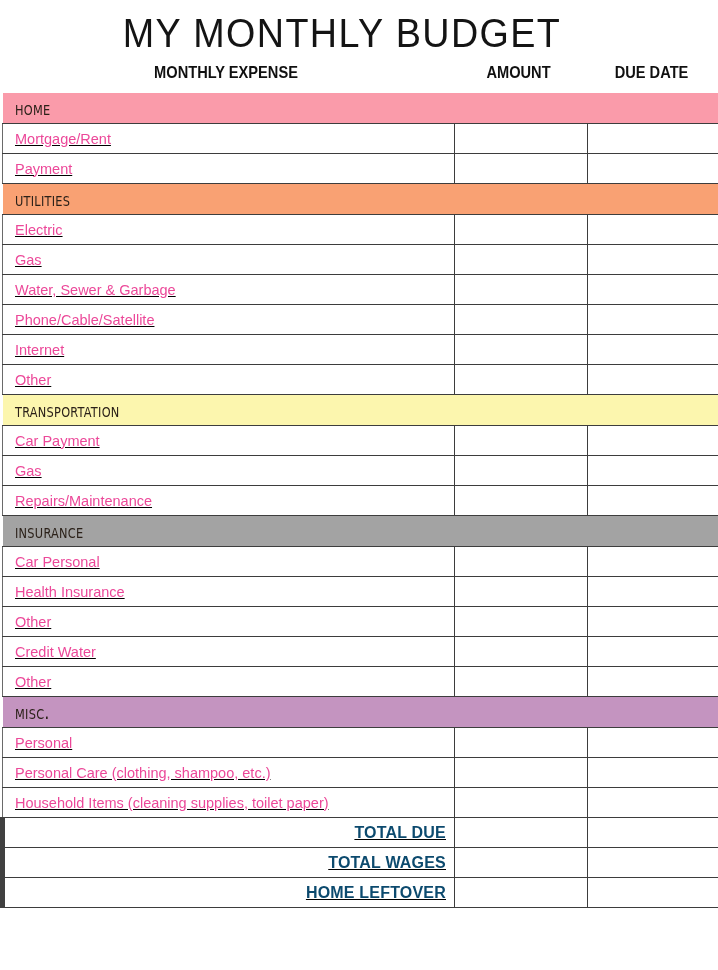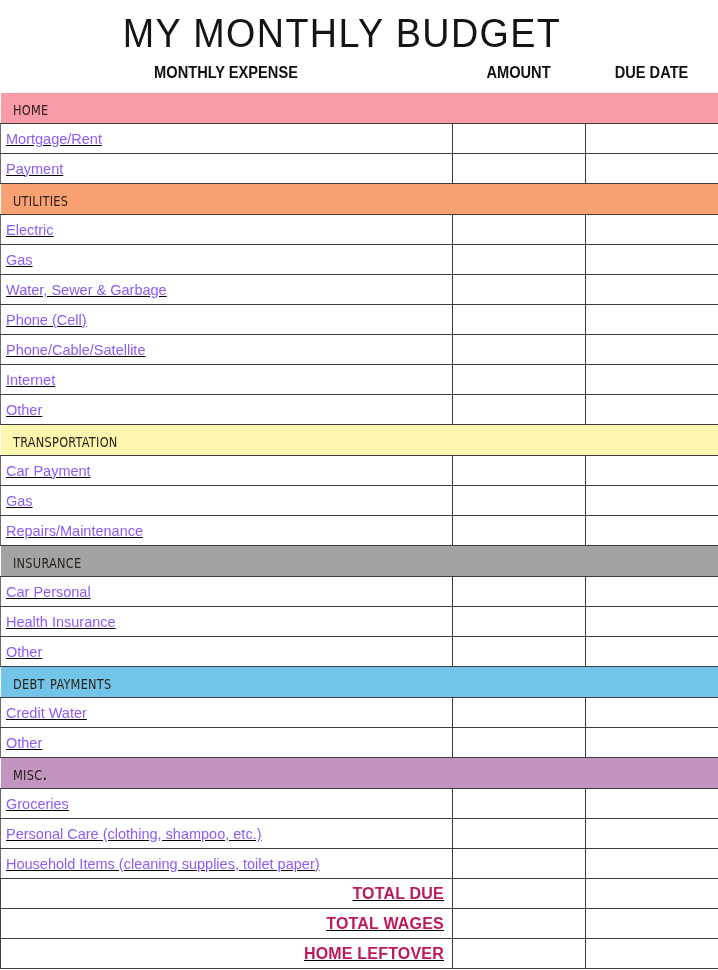--- a/index.html
+++ b/index.html
@@ -90,43 +90,43 @@
   }
 
   
   tr.item td {
     height: 29px;
     border: 1px solid #3d3d3d;
     vertical-align: middle;
     padding: 0;
   }
   tr.item td.name {
-    padding-left: 5px;
+    padding-left: 12px;
     font-size: 14.5px;
-    color: #8b5cf6;
+    color: #ec4899;
     border-left: 1px solid #6a6a6a;
   }
   tr.item td.blank { background: #ffffff; }
   tr.item td.due { border-right: 1px solid #6a6a6a; }
 
   
   tr.total td {
     height: 29px;
     border: 1px solid #3d3d3d;
     vertical-align: middle;
     padding: 0;
   }
   tr.total td.tname {
     text-align: right;
     padding-right: 8px;
     font-weight: bold;
     font-size: 16px;
-    color: #be185d;
+    color: #0c4a6e;
     letter-spacing: 0.2px;
-    border-left: 1px solid #404040;
+    border-left: 5px solid #404040;
   }
   tr.total td.due { border-right: 1px solid #6a6a6a; }
 </style>
 </head>
 <body>
 
 <div class="sheet">
 
   <div class="title">MY MONTHLY BUDGET</div>
 
@@ -168,25 +168,20 @@
           <td class="name">Gas</td>
           <td class="blank"></td>
           <td class="blank due"></td>
         </tr>
         <tr class="item">
           <td class="name">Water, Sewer &amp; Garbage</td>
           <td class="blank"></td>
           <td class="blank due"></td>
         </tr>
         <tr class="item">
-          <td class="name">Phone (Cell)</td>
-          <td class="blank"></td>
-          <td class="blank due"></td>
-        </tr>
-        <tr class="item">
           <td class="name">Phone/Cable/Satellite</td>
           <td class="blank"></td>
           <td class="blank due"></td>
         </tr>
         <tr class="item">
           <td class="name">Internet</td>
           <td class="blank"></td>
           <td class="blank due"></td>
         </tr>
         <tr class="item">
@@ -223,38 +218,35 @@
         <tr class="item">
           <td class="name">Health Insurance</td>
           <td class="blank"></td>
           <td class="blank due"></td>
         </tr>
         <tr class="item">
           <td class="name">Other</td>
           <td class="blank"></td>
           <td class="blank due"></td>
         </tr>
-        <tr class="cat">
-          <td colspan="3" style="background: rgb(114, 197, 232);"><span class="cat-label">DEBT PAYMENTS</span></td>
-        </tr>
         <tr class="item">
           <td class="name">Credit Water</td>
           <td class="blank"></td>
           <td class="blank due"></td>
         </tr>
         <tr class="item">
           <td class="name">Other</td>
           <td class="blank"></td>
           <td class="blank due"></td>
         </tr>
         <tr class="cat">
           <td colspan="3" style="background: rgb(196, 148, 192);"><span class="cat-label">MISC.</span></td>
         </tr>
         <tr class="item">
-          <td class="name">Groceries</td>
+          <td class="name">Personal</td>
           <td class="blank"></td>
           <td class="blank due"></td>
         </tr>
         <tr class="item">
           <td class="name">Personal Care (clothing, shampoo, etc.)</td>
           <td class="blank"></td>
           <td class="blank due"></td>
         </tr>
         <tr class="item">
           <td class="name">Household Items (cleaning supplies, toilet paper)</td>

